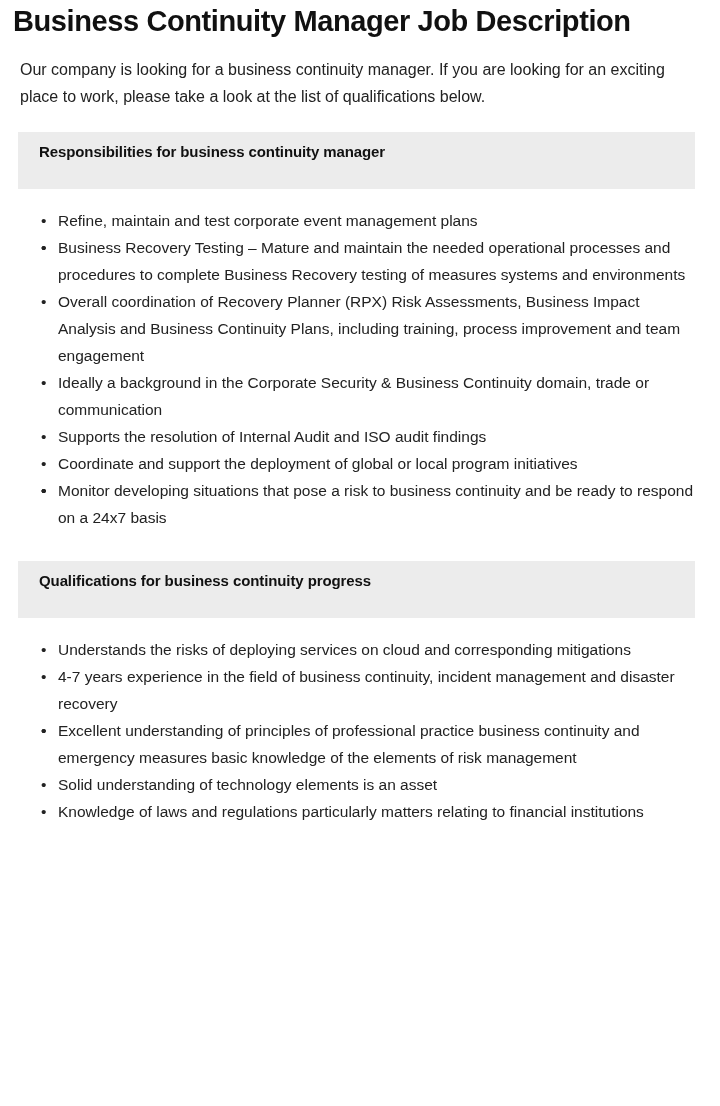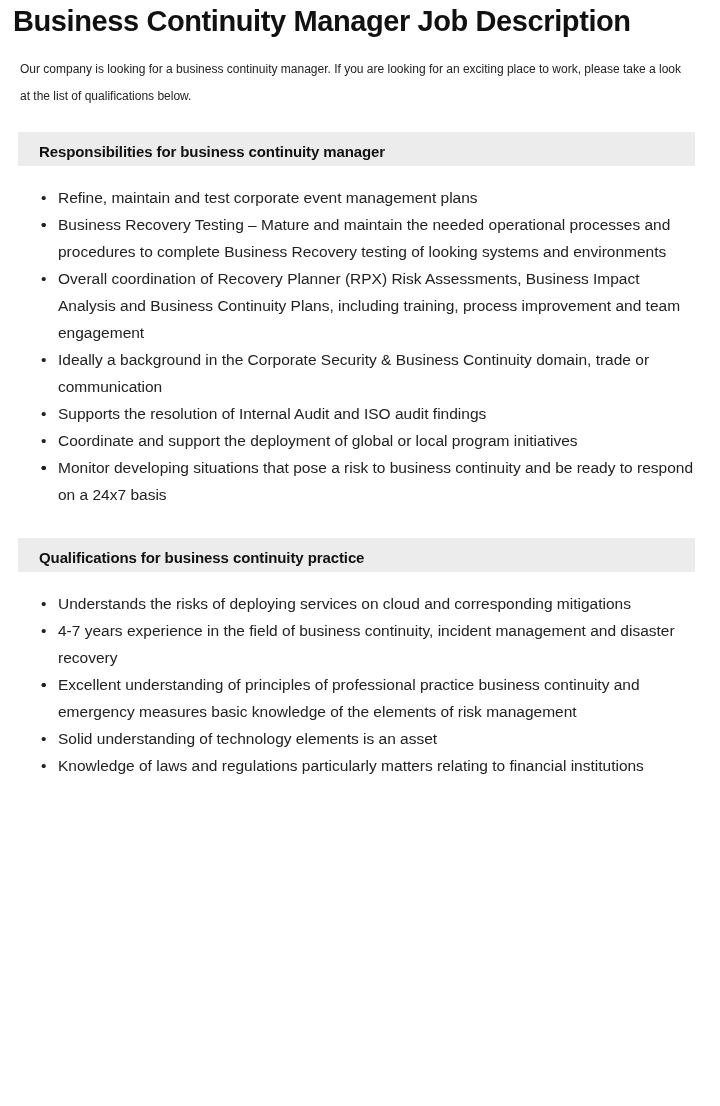--- a/index.html
+++ b/index.html
@@ -26,35 +26,35 @@
     font-weight: bold;
     line-height: 34px;
     letter-spacing: -0.4px;
     color: #111111;
     margin: 0;
     padding: 4px 20px 0 13px;
     white-space: nowrap;
   }
 
   .intro {
-    font-size: 12px;
+    font-size: 16px;
     line-height: 27px;
     color: #222222;
     margin: 0;
     padding: 18px 38px 0 20px;
   }
 
   .section {
     margin: 0;
   }
 
   .section-header {
     background: #ececec;
     margin: 0 25px 0 18px;
-    padding: 11px 0 5px 21px;
+    padding: 11px 0 28px 21px;
     box-sizing: border-box;
   }
 
   .section-header-text {
     font-size: 15px;
     font-weight: bold;
     line-height: 18px;
     color: #111111;
     letter-spacing: -0.1px;
   }
@@ -106,34 +106,34 @@
 
   <p class="intro">Our company is looking for a business continuity manager. If you are looking for an exciting place to work, please take a look at the list of qualifications below.</p>
 
   <div class="section section-responsibilities">
     <div class="section-header">
       <span class="section-header-text">Responsibilities for business continuity manager</span>
     </div>
     <ul class="section-list list-responsibilities" id="list-responsibilities">
         <li><span class="bullet">•</span><span>Refine, maintain and test corporate event management plans</span></li>
         <li><span class="bullet">•</span></li>
-        <li><span class="bullet">•</span><span>Business Recovery Testing – Mature and maintain the needed operational processes and procedures to complete Business Recovery testing of looking systems and environments</span></li>
+        <li><span class="bullet">•</span><span>Business Recovery Testing – Mature and maintain the needed operational processes and procedures to complete Business Recovery testing of measures systems and environments</span></li>
         <li><span class="bullet">•</span><span>Overall coordination of Recovery Planner (RPX) Risk Assessments, Business Impact Analysis and Business Continuity Plans, including training, process improvement and team engagement</span></li>
         <li><span class="bullet">•</span><span>Ideally a background in the Corporate Security &amp; Business Continuity domain, trade or communication</span></li>
         <li><span class="bullet">•</span><span>Supports the resolution of Internal Audit and ISO audit findings</span></li>
         <li><span class="bullet">•</span><span>Coordinate and support the deployment of global or local program initiatives</span></li>
         <li><span class="bullet">•</span></li>
         <li><span class="bullet">•</span></li>
         <li><span class="bullet">•</span><span>Monitor developing situations that pose a risk to business continuity and be ready to respond on a 24x7 basis</span></li>
       </ul>
   </div>
 
   <div class="section section-qualifications">
     <div class="section-header">
-      <span class="section-header-text">Qualifications for business continuity practice</span>
+      <span class="section-header-text">Qualifications for business continuity progress</span>
     </div>
     <ul class="section-list list-qualifications" id="list-qualifications">
         <li><span class="bullet">•</span><span>Understands the risks of deploying services on cloud and corresponding mitigations</span></li>
         <li><span class="bullet">•</span><span>4-7 years experience in the field of business continuity, incident management and disaster recovery</span></li>
         <li><span class="bullet">•</span></li>
         <li><span class="bullet">•</span><span>Excellent understanding of principles of professional practice business continuity and emergency measures basic knowledge of the elements of risk management</span></li>
         <li><span class="bullet">•</span><span>Solid understanding of technology elements is an asset</span></li>
         <li><span class="bullet">•</span><span>Knowledge of laws and regulations particularly matters relating to financial institutions</span></li>
       </ul>
   </div>

